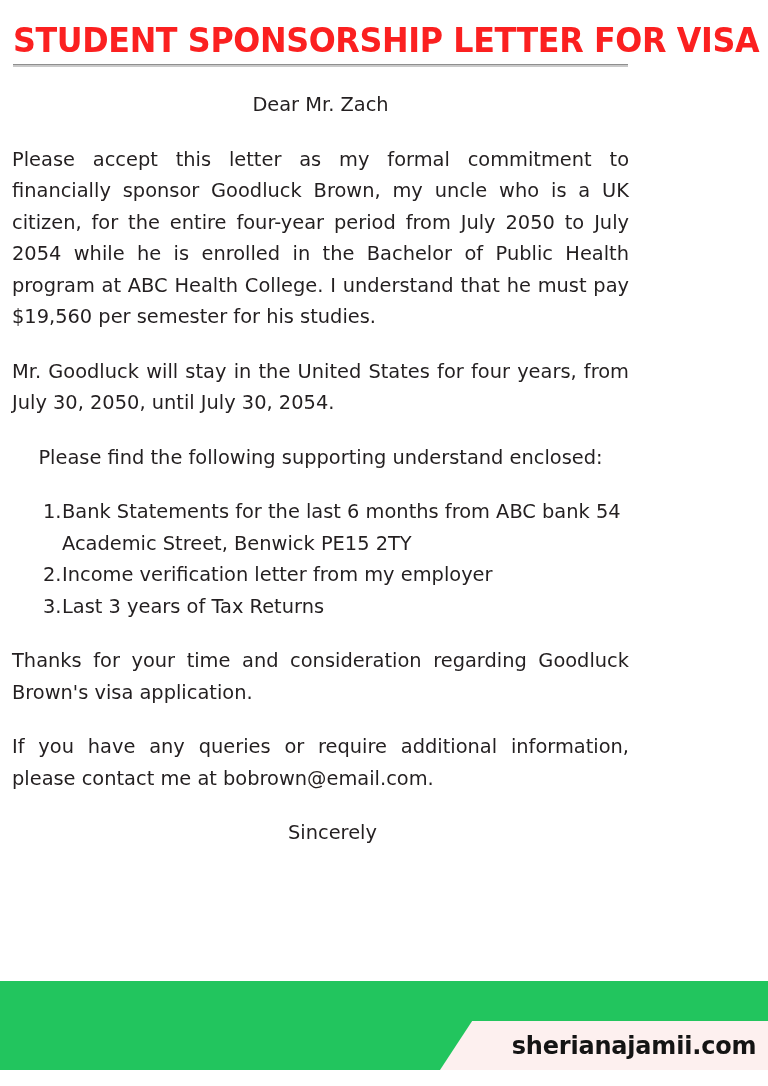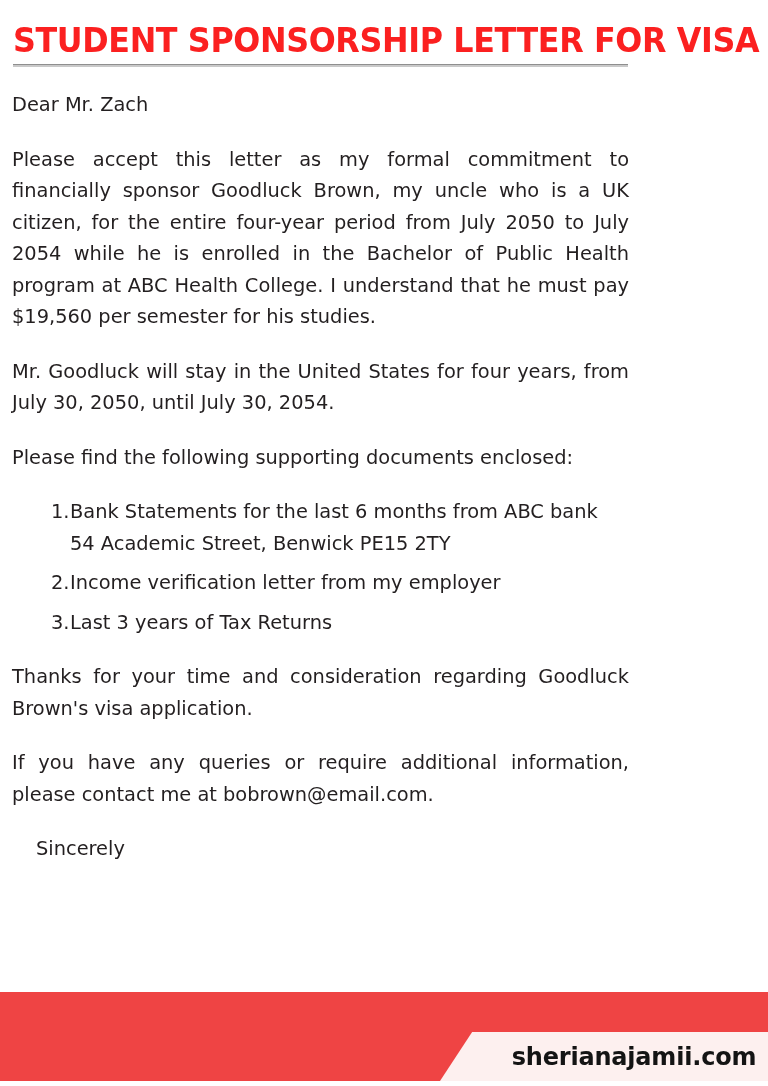--- a/index.html
+++ b/index.html
@@ -58,51 +58,51 @@
     text-justify: inter-word;
   }
   .letter-body p {
     margin: 0 0 23px 0;
   }
   .letter-body p.last-line {
     margin-bottom: 0;
     margin-left: 24px;
   }
   .letter-body p.no-justify {
-    text-align: left;
+    text-align: center;
   }
 
   ol.enclosures {
     margin: 0 0 23px 0;
     padding: 0 0 0 31px;
     list-style: none;
     counter-reset: enc;
   }
   ol.enclosures > li {
     counter-increment: enc;
     position: relative;
     padding-left: 19px;
-    margin: 8px;
+    margin: 0;
     text-align: left;
   }
   ol.enclosures > li::before {
     content: counter(enc) ".";
     position: absolute;
     left: 0;
     top: 0;
   }
 
   
   .footer-band {
     position: absolute;
     left: 0;
-    bottom: 5px;
+    bottom: 16px;
     width: 768px;
     height: 89px;
-    background: #ef4444;
+    background: #22c55e;
     overflow: hidden;
     margin-top: 35px;
   }
   .footer-tag {
     position: absolute;
     right: 0;
     bottom: 0;
     width: 328px;
     height: 49px;
     background: #fdf0ef;
@@ -136,21 +136,21 @@
 
   <div class="letter-body">
 
     <p class="no-justify">Dear Mr. Zach</p>
 
 
     <p>Please accept this letter as my formal commitment to financially sponsor Goodluck Brown, my uncle who is a UK citizen, for the entire four-year period from July 2050 to July 2054 while he is enrolled in the Bachelor of Public Health program at ABC Health College. I understand that he must pay $19,560 per semester for his studies.</p>
 
     <p>Mr. Goodluck will stay in the United States for four years, from July 30, 2050, until July 30, 2054.</p>
 
-    <p class="no-justify">Please find the following supporting documents enclosed:</p>
+    <p class="no-justify">Please find the following supporting understand enclosed:</p>
 
     <ol class="enclosures">
       <li>Bank Statements for the last 6 months from ABC bank 54 Academic Street, Benwick PE15 2TY</li>
       <li>Income verification letter from my employer</li>
       <li>Last 3 years of Tax Returns</li>
     </ol>
 
     <p>Thanks for your time and consideration regarding Goodluck Brown's visa application.</p>
 
     <p>If you have any queries or require additional information, please contact me at bobrown@email.com.</p>

